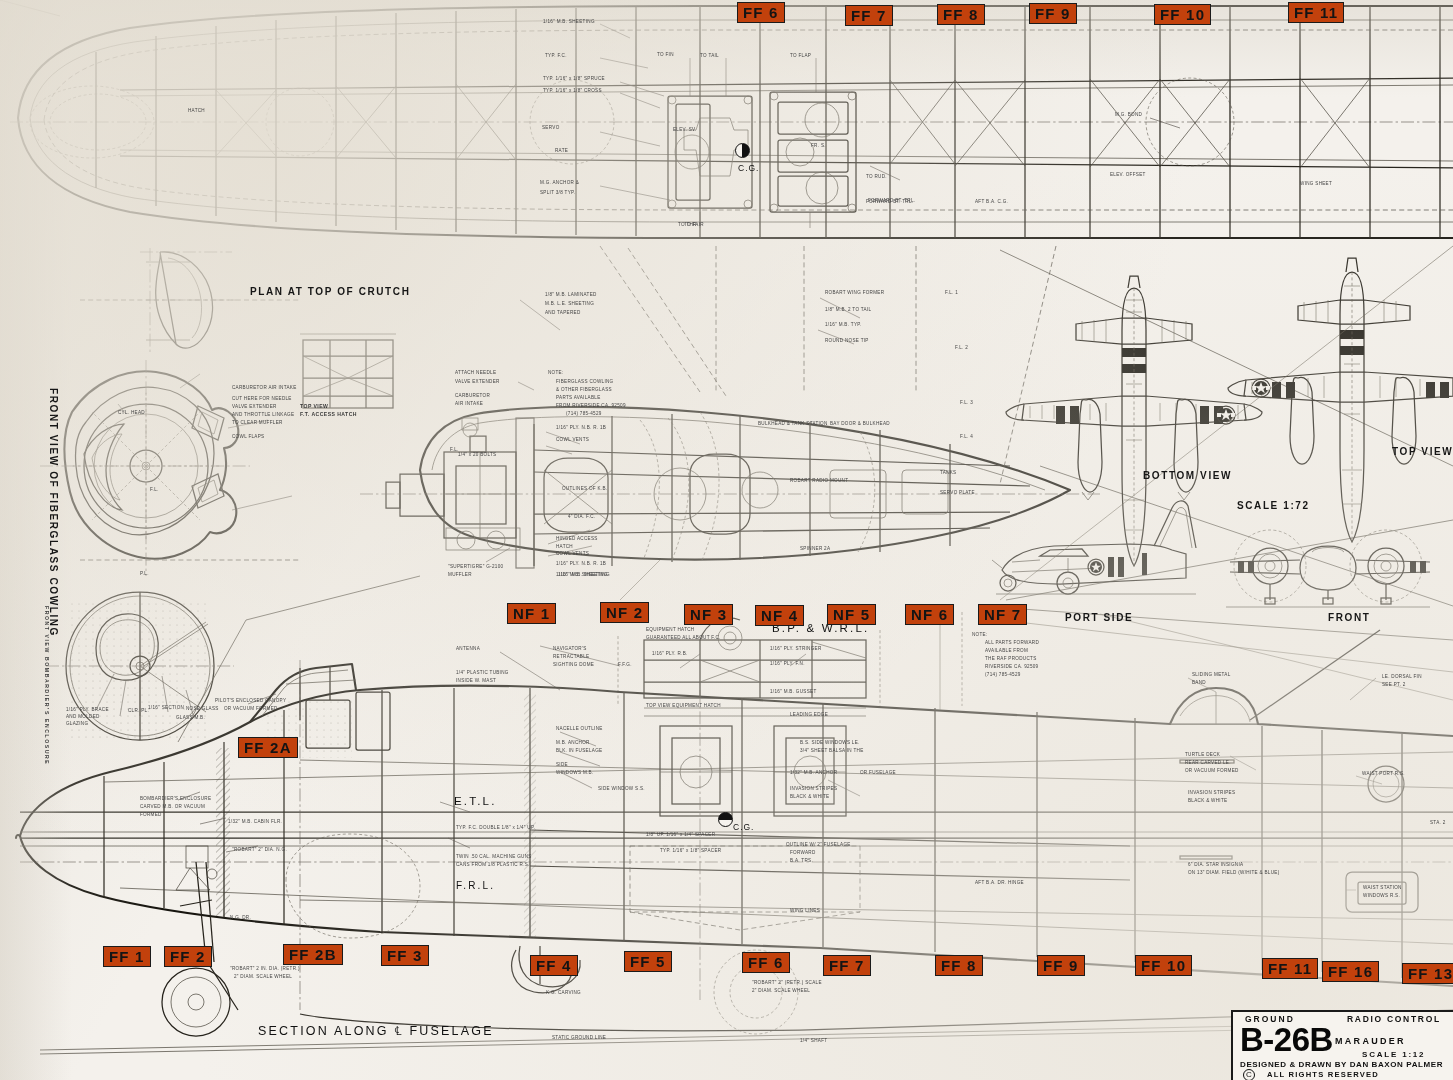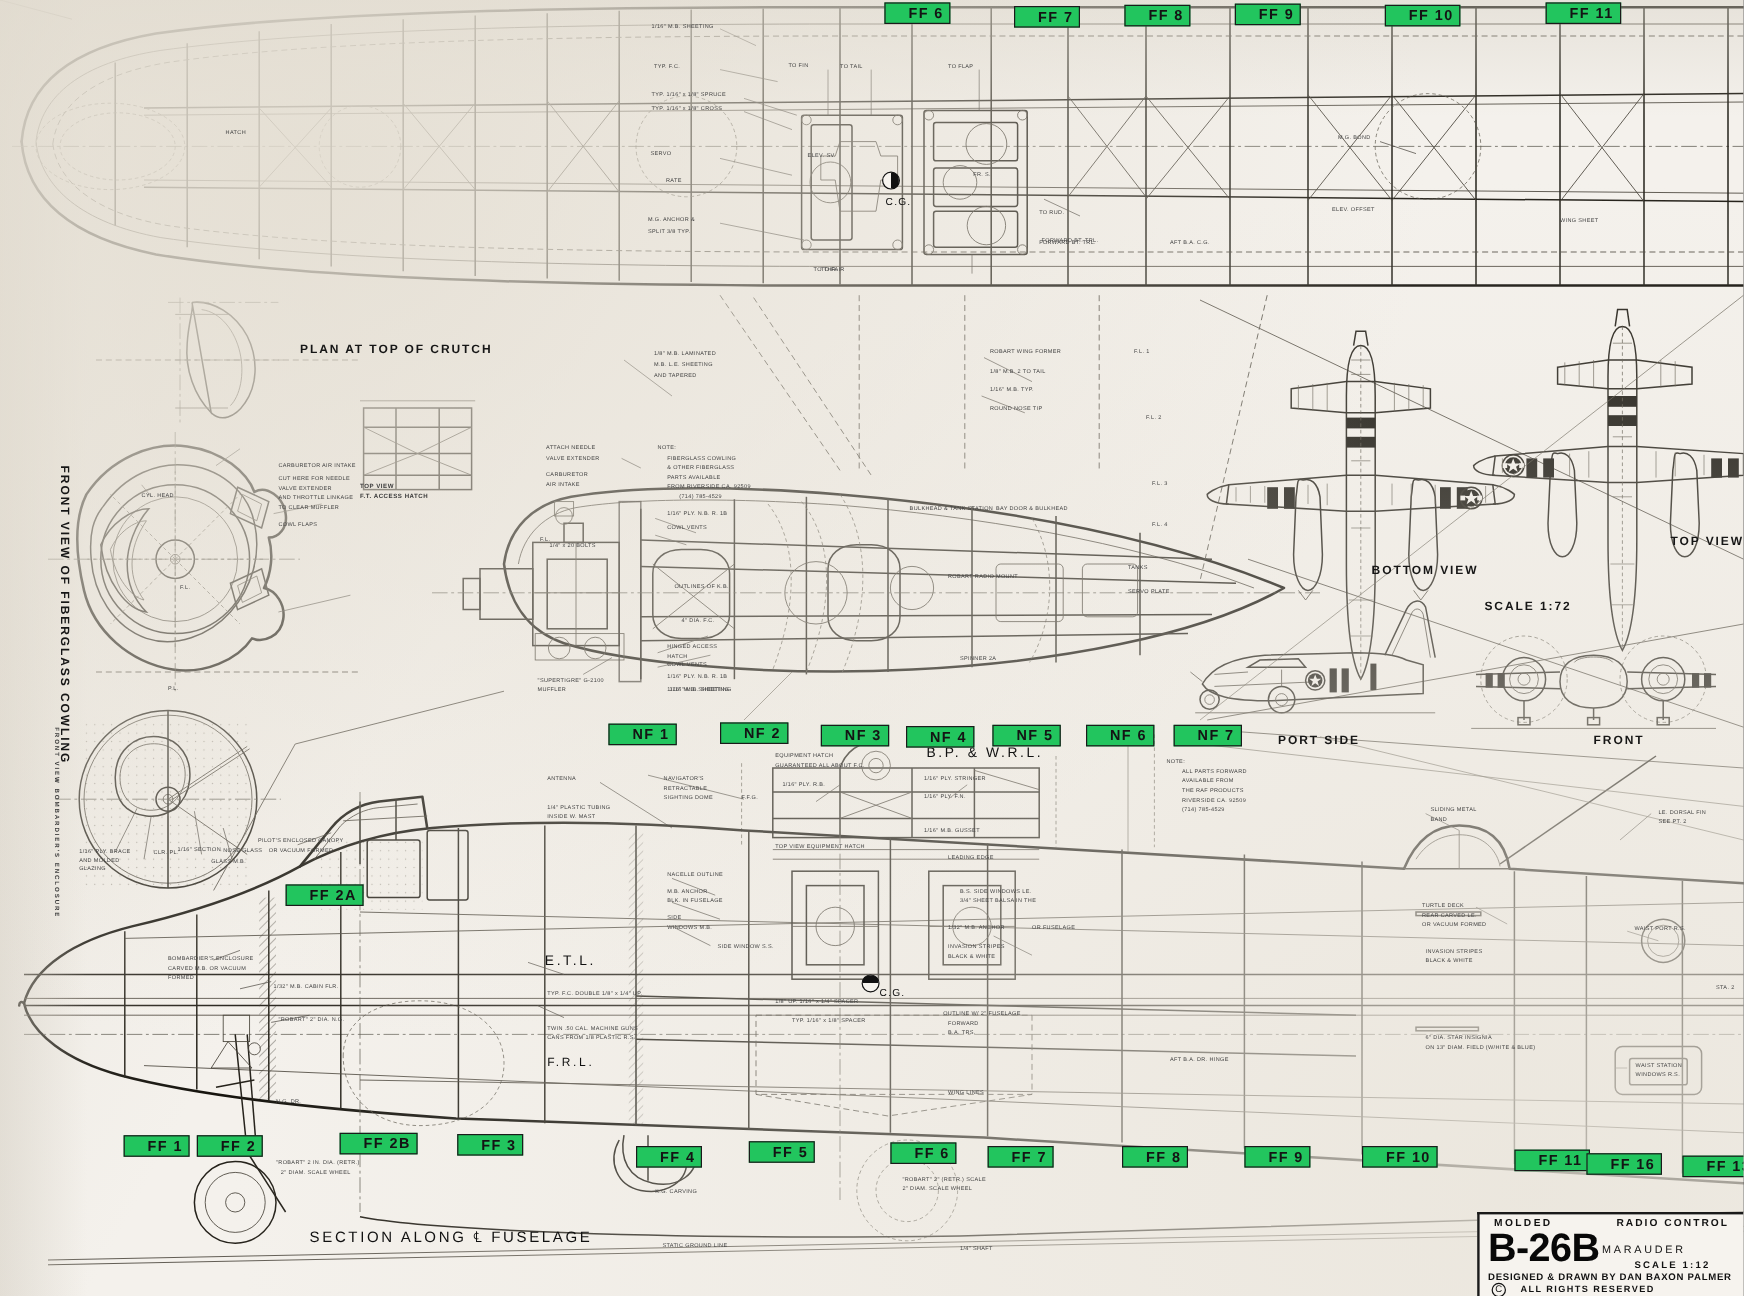--- a/index.html
+++ b/index.html
@@ -23,27 +23,27 @@
       linear-gradient(to bottom, rgba(214,208,196,0.45) 0%, rgba(248,246,242,0) 9%),
       linear-gradient(to right, rgba(210,204,192,0.5) 0%, rgba(248,246,242,0) 5%);
     pointer-events:none;
   }
   #sheet svg.layer{position:absolute;left:0;top:0;width:1453px;height:1080px;}
 
   
   .stn{
     position:absolute;
     border:1.6px solid #1b1b1b;
-    background:#22c55e;
+    background:#c2410c;
     font-family:"Liberation Sans",sans-serif;
     font-weight:bold;
-    font-size:12px;
+    font-size:15px;
     letter-spacing:1.2px;
     color:#141414;
-    padding:2px 5px 1px 19px;
+    padding:2px 5px 1px 5px;
     line-height:1.05;
     white-space:nowrap;
     z-index:9;
   }
   
   .lbl{
     position:absolute;
     font-family:"Liberation Sans",sans-serif;
     color:#2a2a2a;
     white-space:nowrap;
@@ -61,21 +61,21 @@
     position:absolute;right:0px;bottom:0px;
     width:222px;height:70px;
     z-index:20;
     background:#f6f3ee;
   }
   #title-block .tb-rule{position:absolute;left:0;top:0;width:1.8px;height:70px;background:#1a1a1a;}
   #title-block .tb-rule2{position:absolute;left:0;top:0;width:222px;height:1.6px;background:#1a1a1a;}
   .tb-martin{position:absolute;left:14px;top:4px;font-size:8.5px;font-weight:bold;letter-spacing:2px;color:#111;}
   .tb-rc{position:absolute;left:116px;top:4px;font-size:8.5px;font-weight:bold;letter-spacing:1.7px;color:#111;}
   .tb-model{position:absolute;left:9px;top:11px;font-size:33px;font-weight:bold;letter-spacing:-0.5px;color:#080808;font-family:"Liberation Sans",sans-serif;}
-  .tb-name{position:absolute;left:104px;top:26px;font-size:9px;font-weight:normal;letter-spacing:2.3px;color:#111;}
+  .tb-name{position:absolute;left:104px;top:26px;font-size:9px;font-weight:bold;letter-spacing:2.3px;color:#111;}
   .tb-scale{position:absolute;left:131px;top:40px;font-size:8px;font-weight:bold;letter-spacing:1.8px;color:#111;}
   .tb-by{position:absolute;left:9px;top:50px;font-size:8px;font-weight:bold;letter-spacing:.6px;color:#111;}
   .tb-rights{position:absolute;left:36px;top:60px;font-size:7.6px;font-weight:bold;letter-spacing:1.2px;color:#111;}
   .tb-c{position:absolute;left:12px;top:59px;font-size:8px;color:#111;border:1px solid #111;border-radius:50%;width:10px;height:10px;line-height:9px;text-align:center;}
 
   
   .cg-mark{position:absolute;width:13px;height:13px;border-radius:50%;border:1.4px solid #111;
     background:linear-gradient(90deg,#f6f3ee 0 50%, #111 50% 100%);z-index:10;}
   .cg-mark.alt{background:linear-gradient(0deg,#f6f3ee 0 50%, #111 50% 100%);}
   .cg-txt{position:absolute;font-size:8.5px;font-weight:normal;letter-spacing:1px;color:#111;z-index:10;}
@@ -940,21 +940,21 @@
       <div class="lbl tiny2" style="left: 66px; top: 714px;">AND MOLDED</div>
       <div class="lbl tiny2" style="left: 66px; top: 721px;">GLAZING</div>
       <div class="lbl tiny2" style="left: 128px; top: 708px;">CLR. PL.</div>
       <div class="lbl tiny2" style="left: 148px; top: 705px;">1/16" SECTION</div>
       <div class="lbl tiny2" style="left: 186px; top: 706px;">NOSE GLASS</div>
     </div>
 
   <div id="title-block">
     <div class="tb-rule"></div>
     <div class="tb-rule2"></div>
-    <div class="tb-martin">MOLDED</div>
+    <div class="tb-martin">GROUND</div>
     <div class="tb-rc">RADIO CONTROL</div>
     <div class="tb-model">B-26B</div>
     <div class="tb-name">MARAUDER</div>
     <div class="tb-scale">SCALE 1:12</div>
     <div class="tb-by">DESIGNED &amp; DRAWN BY DAN BAXON PALMER</div>
     <div class="tb-c">C</div>
     <div class="tb-rights">ALL RIGHTS RESERVED</div>
   </div>
 
 </div>

